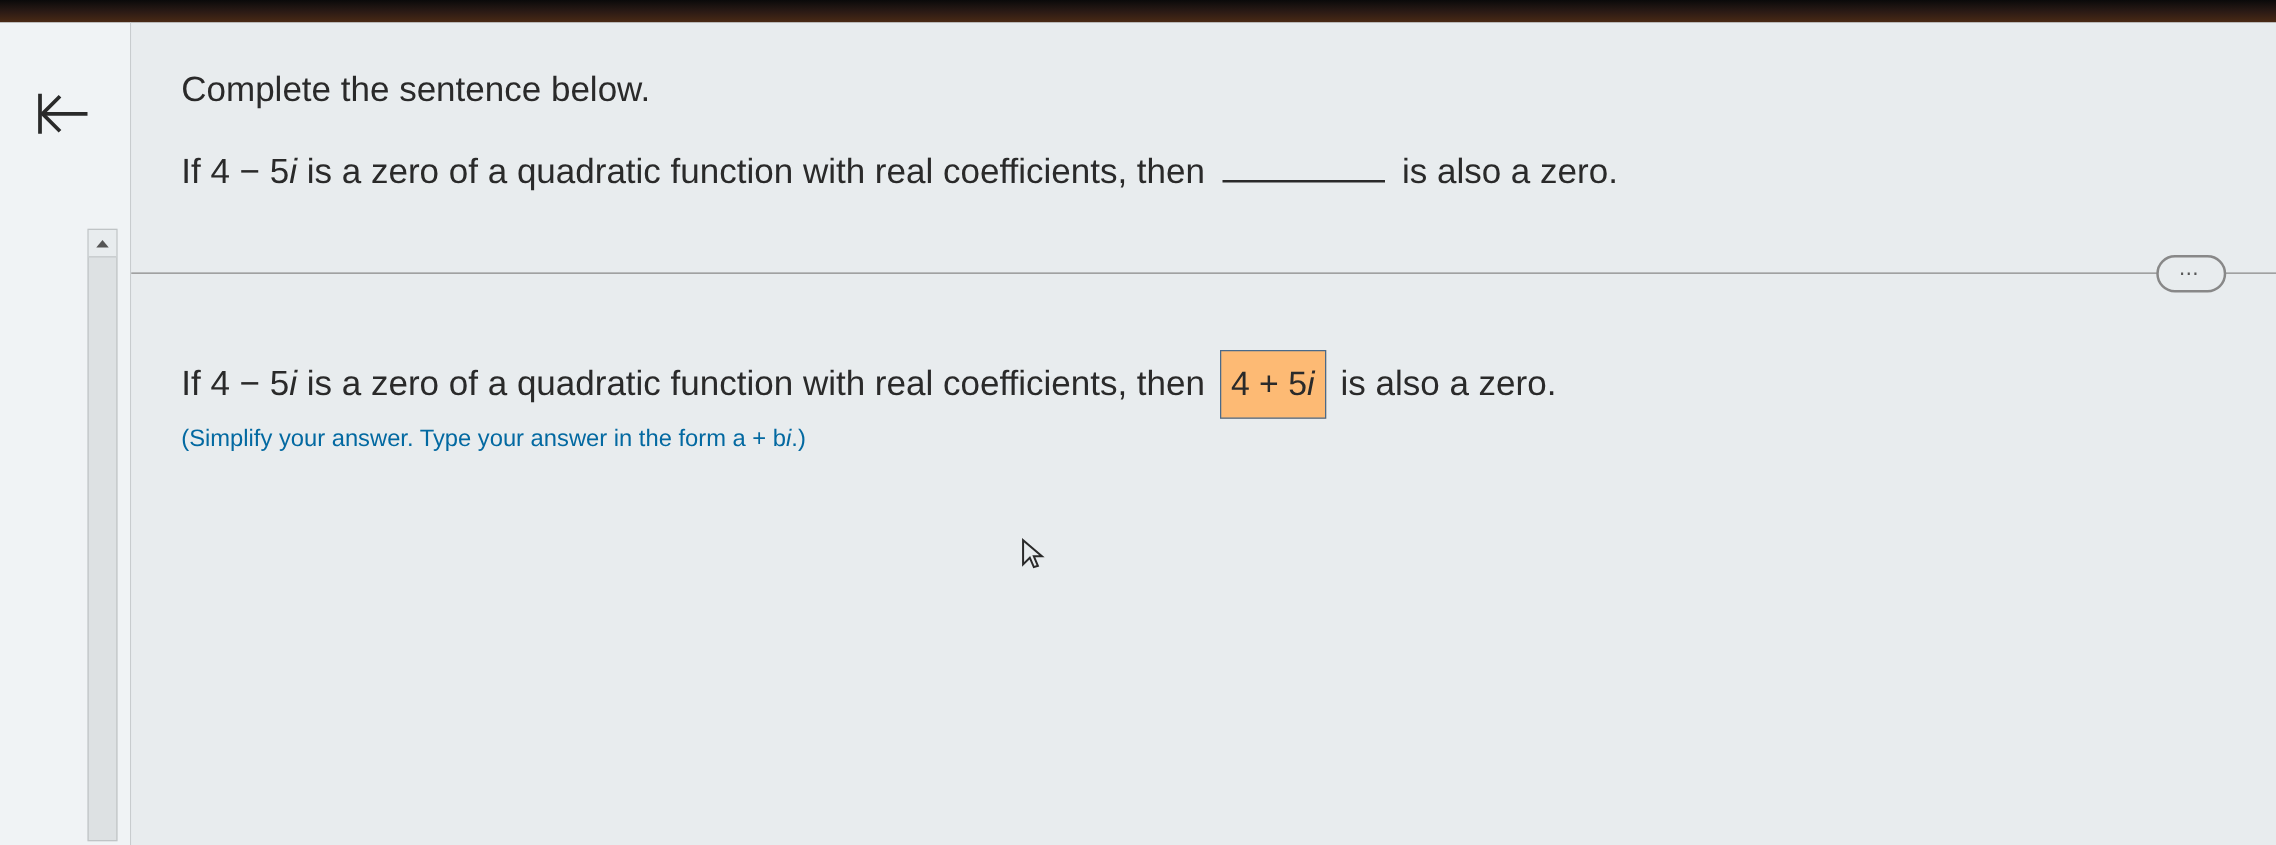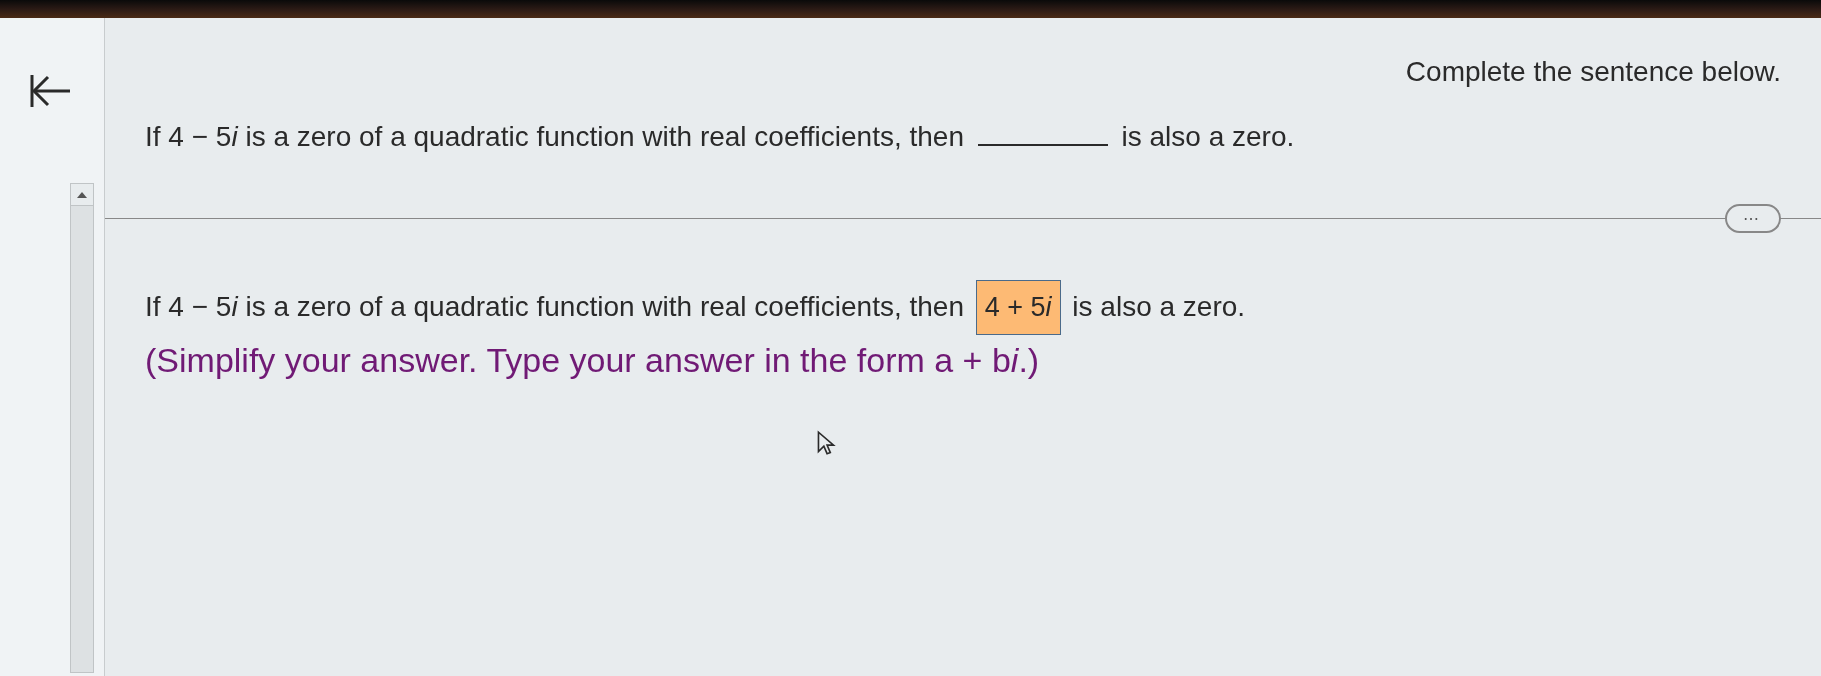--- a/index.html
+++ b/index.html
@@ -83,21 +83,20 @@
       padding: 0;
       position: relative;
     }
     .question-section {
       padding: 38px 40px 30px 40px;
     }
     .instruction-text {
       font-size: 28px;
       color: #2a2a2a;
       margin-bottom: 28px;
-      text-align: right;
     }
     .question-text {
       font-size: 28px;
       color: #2a2a2a;
       line-height: 1.5;
     }
     .italic {
       font-style: italic;
     }
     .blank-line {
@@ -147,22 +146,22 @@
       font-style: normal;
       margin: 0 4px;
       vertical-align: baseline;
       min-width: 80px;
       background: #fdba74;
     }
     .answer-input .italic {
       font-style: italic;
     }
     .hint-text {
-      font-size: 34px;
-      color: #701a75;
+      font-size: 19px;
+      color: #0369a1;
       margin-top: 6px;
     }
     .cursor-icon {
       position: absolute;
       left: 710px;
       top: 412px;
       width: 22px;
       height: 28px;
     }
     .cursor-icon svg {

